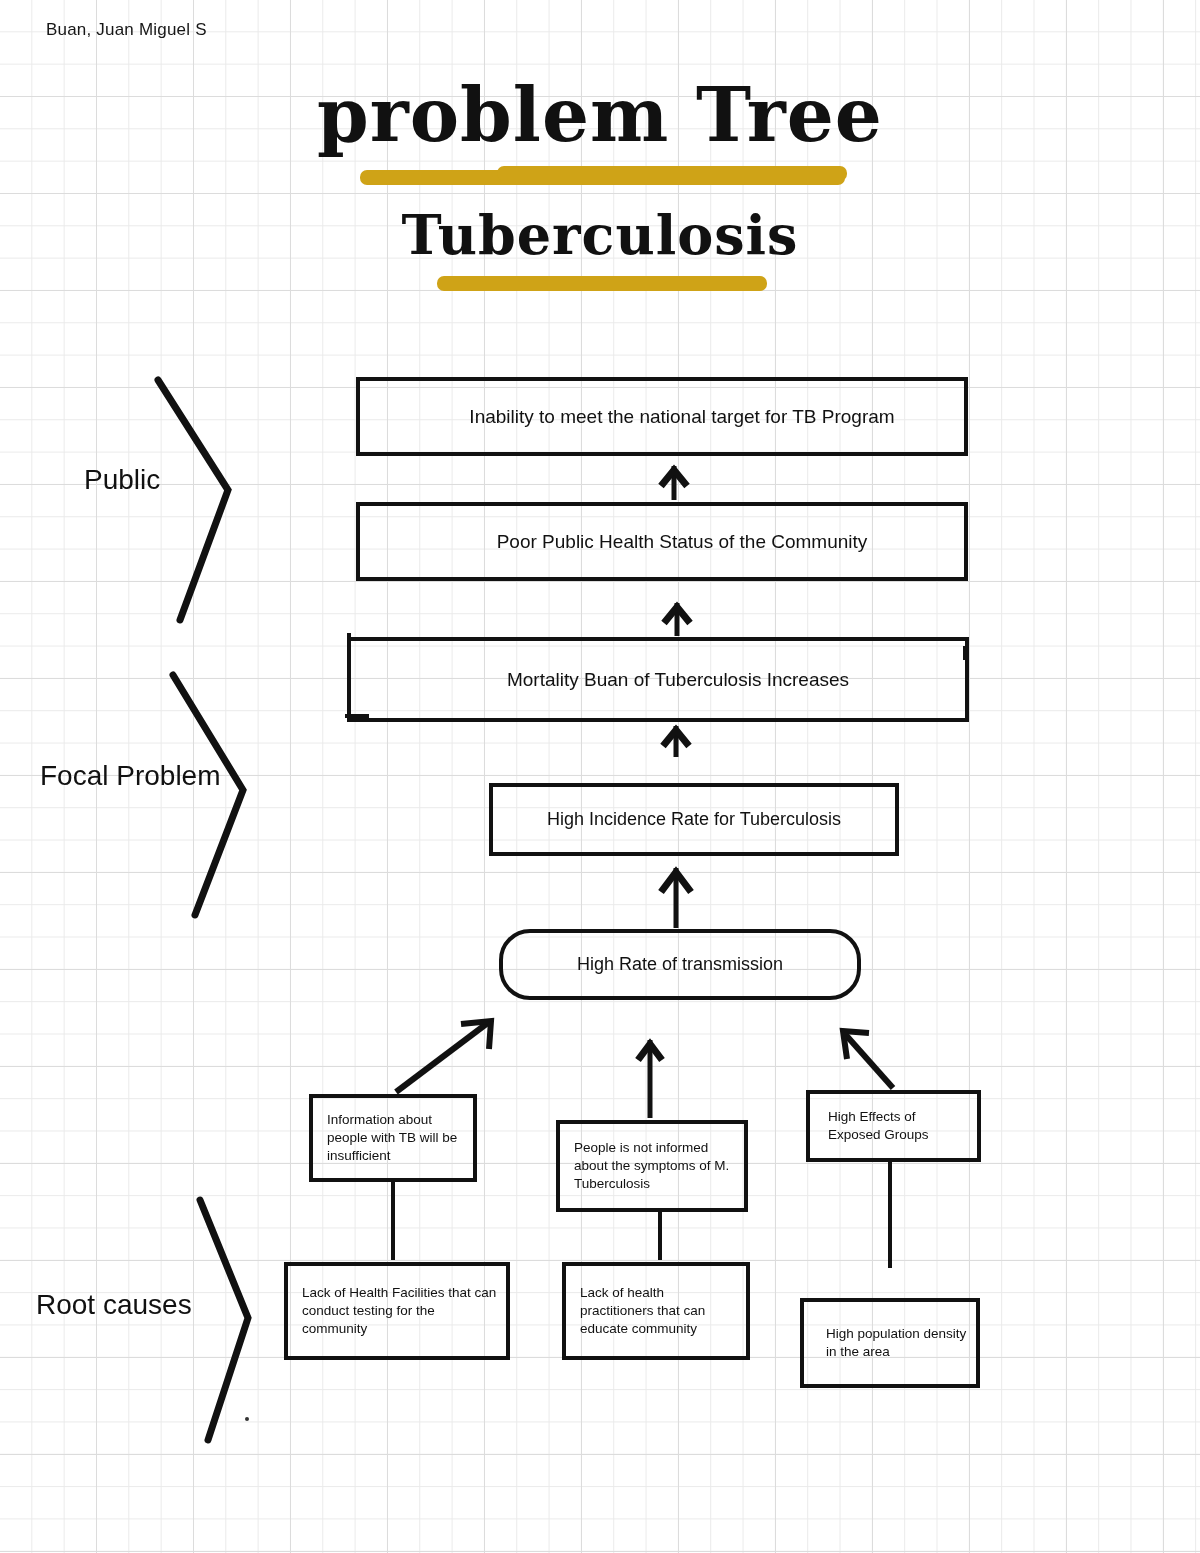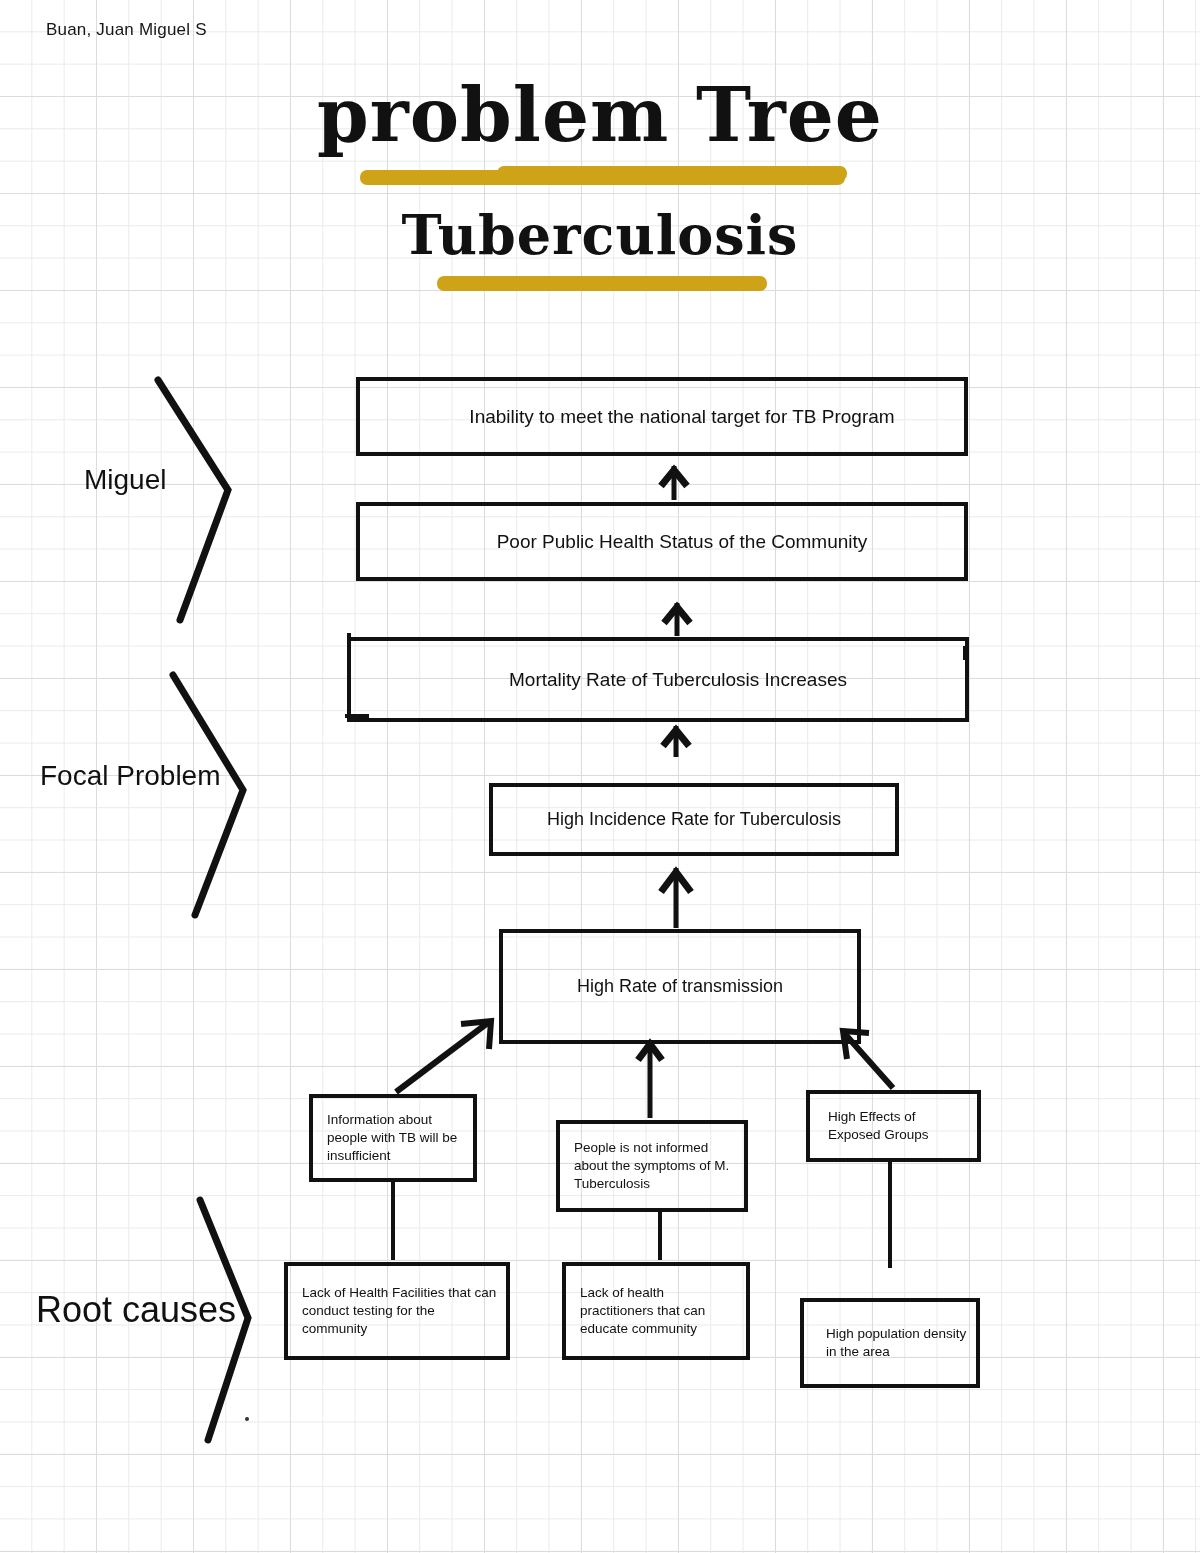--- a/index.html
+++ b/index.html
@@ -72,21 +72,21 @@
   #hl-sub  { left: 437px; top: 276px; width: 330px; height: 15px; }
 
   
   .section-label {
     position: absolute;
     color: #111111;
     white-space: nowrap;
   }
   #label-effects { left: 84px; top: 464px; font-size: 28px; }
   #label-focal   { left: 40px; top: 760px; font-size: 28px; }
-  #label-root    { left: 36px; top: 1289px; font-size: 36px; }
+  #label-root    { left: 36px; top: 1289px; font-size: 28px; }
 
   .chevron {
     position: absolute;
     overflow: visible;
   }
 
   
   .box {
     position: absolute;
     border: 4px solid #111111;
@@ -101,21 +101,21 @@
 
   .big    { font-size: 19px; padding-left: 40px; }
   .medium { font-size: 18px; }
   .small  { font-size: 13.5px; line-height: 1.35; }
 
   
   #box-inability   { left: 356px; top: 377px;  width: 612px; height: 79px; }
   #box-poorhealth  { left: 356px; top: 502px;  width: 612px; height: 79px; }
   #box-mortality   { left: 347px; top: 637px;  width: 622px; height: 85px; }
   #box-incidence   { left: 489px; top: 783px;  width: 410px; height: 73px; }
-  #box-transmission{ left: 499px; top: 929px;  width: 362px; height: 115px; }
+  #box-transmission{ left: 499px; top: 929px;  width: 362px; height: 71px; border-radius: 31px; }
 
   
   .wobble {
     position: absolute;
     background: #111111;
   }
 
   
   #box-info        { left: 309px; top: 1094px; width: 168px; height: 88px; }
   #box-symptoms    { left: 556px; top: 1120px; width: 192px; height: 92px; }
@@ -156,21 +156,21 @@
     <span class="brush">problem Tree</span>
   </div>
   <div class="hl" id="hl-main"></div>
   <div class="hl" id="hl-main-2"></div>
 
   <div class="title-wrap" id="title-sub">
     <span class="brush">Tuberculosis</span>
   </div>
   <div class="hl" id="hl-sub"></div>
 
-  <div class="section-label" id="label-effects">Miguel</div>
+  <div class="section-label" id="label-effects">Public</div>
   <svg class="chevron" style="left:150px; top:370px;" width="110" height="260" viewBox="0 0 110 260">
     <polyline points="8,10 78,120 30,250" fill="none" stroke="#111111" stroke-width="7" stroke-linecap="round" stroke-linejoin="miter"></polyline>
   </svg>
 
   <div class="section-label" id="label-focal">Focal Problem</div>
   <svg class="chevron" style="left:165px; top:665px;" width="110" height="260" viewBox="0 0 110 260">
     <polyline points="8,10 78,125 30,250" fill="none" stroke="#111111" stroke-width="7" stroke-linecap="round" stroke-linejoin="miter"></polyline>
   </svg>
 
   <div class="section-label" id="label-root">Root causes</div>
@@ -181,21 +181,21 @@
 
   <div class="box center big" id="box-inability">
     <span class="txt">Inability to meet the national target for TB Program</span>
   </div>
 
   <div class="box center big" id="box-poorhealth">
     <span class="txt">Poor Public Health Status of the Community</span>
   </div>
 
   <div class="box center big" id="box-mortality">
-    <span class="txt">Mortality Rate of Tuberculosis Increases</span>
+    <span class="txt">Mortality Buan of Tuberculosis Increases</span>
   </div>
 
   <div class="wobble" style="left:347px; top:633px; width:4px; height:12px;"></div>
   <div class="wobble" style="left:963px; top:646px; width:4px; height:14px;"></div>
   <div class="wobble" style="left:345px; top:714px; width:24px; height:4px;"></div>
 
   <div class="box center medium" id="box-incidence">
     <span class="txt">High Incidence Rate for Tuberculosis</span>
   </div>
 

